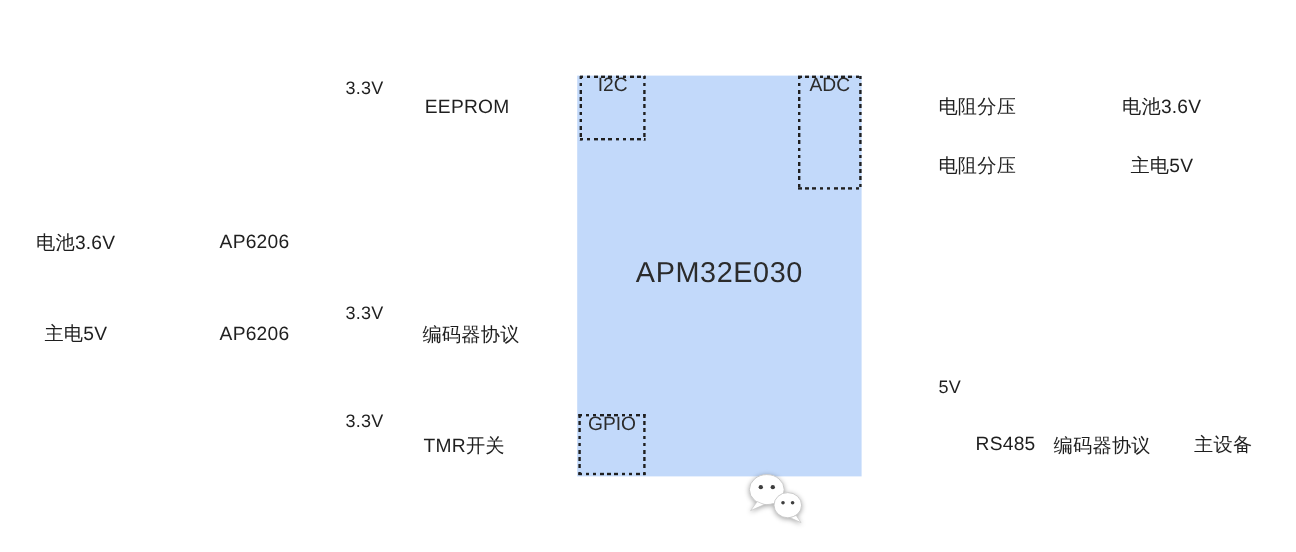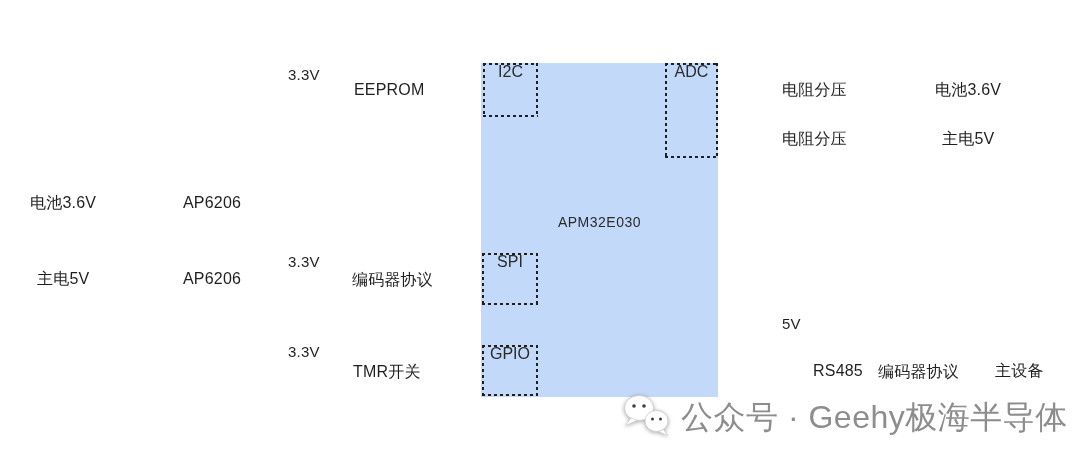--- a/index.html
+++ b/index.html
@@ -11,21 +11,21 @@
     position:absolute;transform:translateY(-50%);
     color:#1f1f1f;font-size:16px;font-weight:500;white-space:nowrap;letter-spacing:.2px;
   }
   .lbl.dim{font-size:15px;}
   .mcu{
     position:absolute;left:481px;top:63px;width:237px;height:334px;
     background:#c2d9fa;
   }
   .mcu-label{
     position:absolute;left:0;right:0;top:151px;text-align:center;
-    font-size:14px;font-weight:500;color:#2b2b2b;letter-spacing:.5px;
+    font-size:24px;font-weight:500;color:#2b2b2b;letter-spacing:.5px;
   }
   .port{
     position:absolute;display:flex;align-items:flex-start;justify-content:center;
     font-size:16px;font-weight:500;color:#2b2b2b;
     background-image:
       repeating-linear-gradient(90deg,#1f1f1f 0 3px,transparent 3px 6px),
       repeating-linear-gradient(90deg,#1f1f1f 0 3px,transparent 3px 6px),
       repeating-linear-gradient(180deg,#1f1f1f 0 3px,transparent 3px 6px),
       repeating-linear-gradient(180deg,#1f1f1f 0 3px,transparent 3px 6px);
     background-position:left top,left bottom,left top,right top;
@@ -64,23 +64,20 @@
   <span class="lbl" style="left:353px;top:372px;">TMR开关</span>
 
   <div class="mcu">
     <div class="mcu-label">APM32E030</div>
     <div class="port port-i2c">
         <span>I2C</span>
       </div>
     <div class="port port-adc">
         <span>ADC</span>
       </div>
-    <div class="port port-spi">
-        <span>SPI</span>
-      </div>
     <div class="port port-gpio">
         <span>GPIO</span>
       </div>
   </div>
 
   <span class="lbl" style="left:782px;top:90px;">电阻分压</span>
   <span class="lbl" style="left:935px;top:90px;">电池3.6V</span>
   <span class="lbl" style="left:782px;top:139px;">电阻分压</span>
   <span class="lbl" style="left:942px;top:139px;">主电5V</span>
   <span class="lbl dim" style="left:782px;top:323px;">5V</span>
@@ -93,15 +90,14 @@
       <ellipse cx="17" cy="14" rx="14.5" ry="12.5" fill="#ffffff" stroke="#c9c9c9" stroke-width="0.8"></ellipse>
       <path d="M9 24 L3.5 31.5 L15 26.5 Z" fill="#ffffff" stroke="#c9c9c9" stroke-width="0.6"></path>
       <circle cx="12" cy="12" r="1.8" fill="#3e3e3e"></circle>
       <circle cx="22" cy="12" r="1.8" fill="#3e3e3e"></circle>
       <ellipse cx="34.5" cy="27" rx="11.5" ry="10.5" fill="#ffffff" stroke="#c9c9c9" stroke-width="0.8"></ellipse>
       <path d="M41.5 35.5 L45.5 41.5 L36.5 37.5 Z" fill="#ffffff" stroke="#c9c9c9" stroke-width="0.6"></path>
       <circle cx="30.5" cy="25" r="1.5" fill="#3e3e3e"></circle>
       <circle cx="38.5" cy="25" r="1.5" fill="#3e3e3e"></circle>
     </svg>
   </span>
-  <span class="footer-text">公众号 · Geehy极海半导体</span>
 
 </div>
 
 </body></html>

